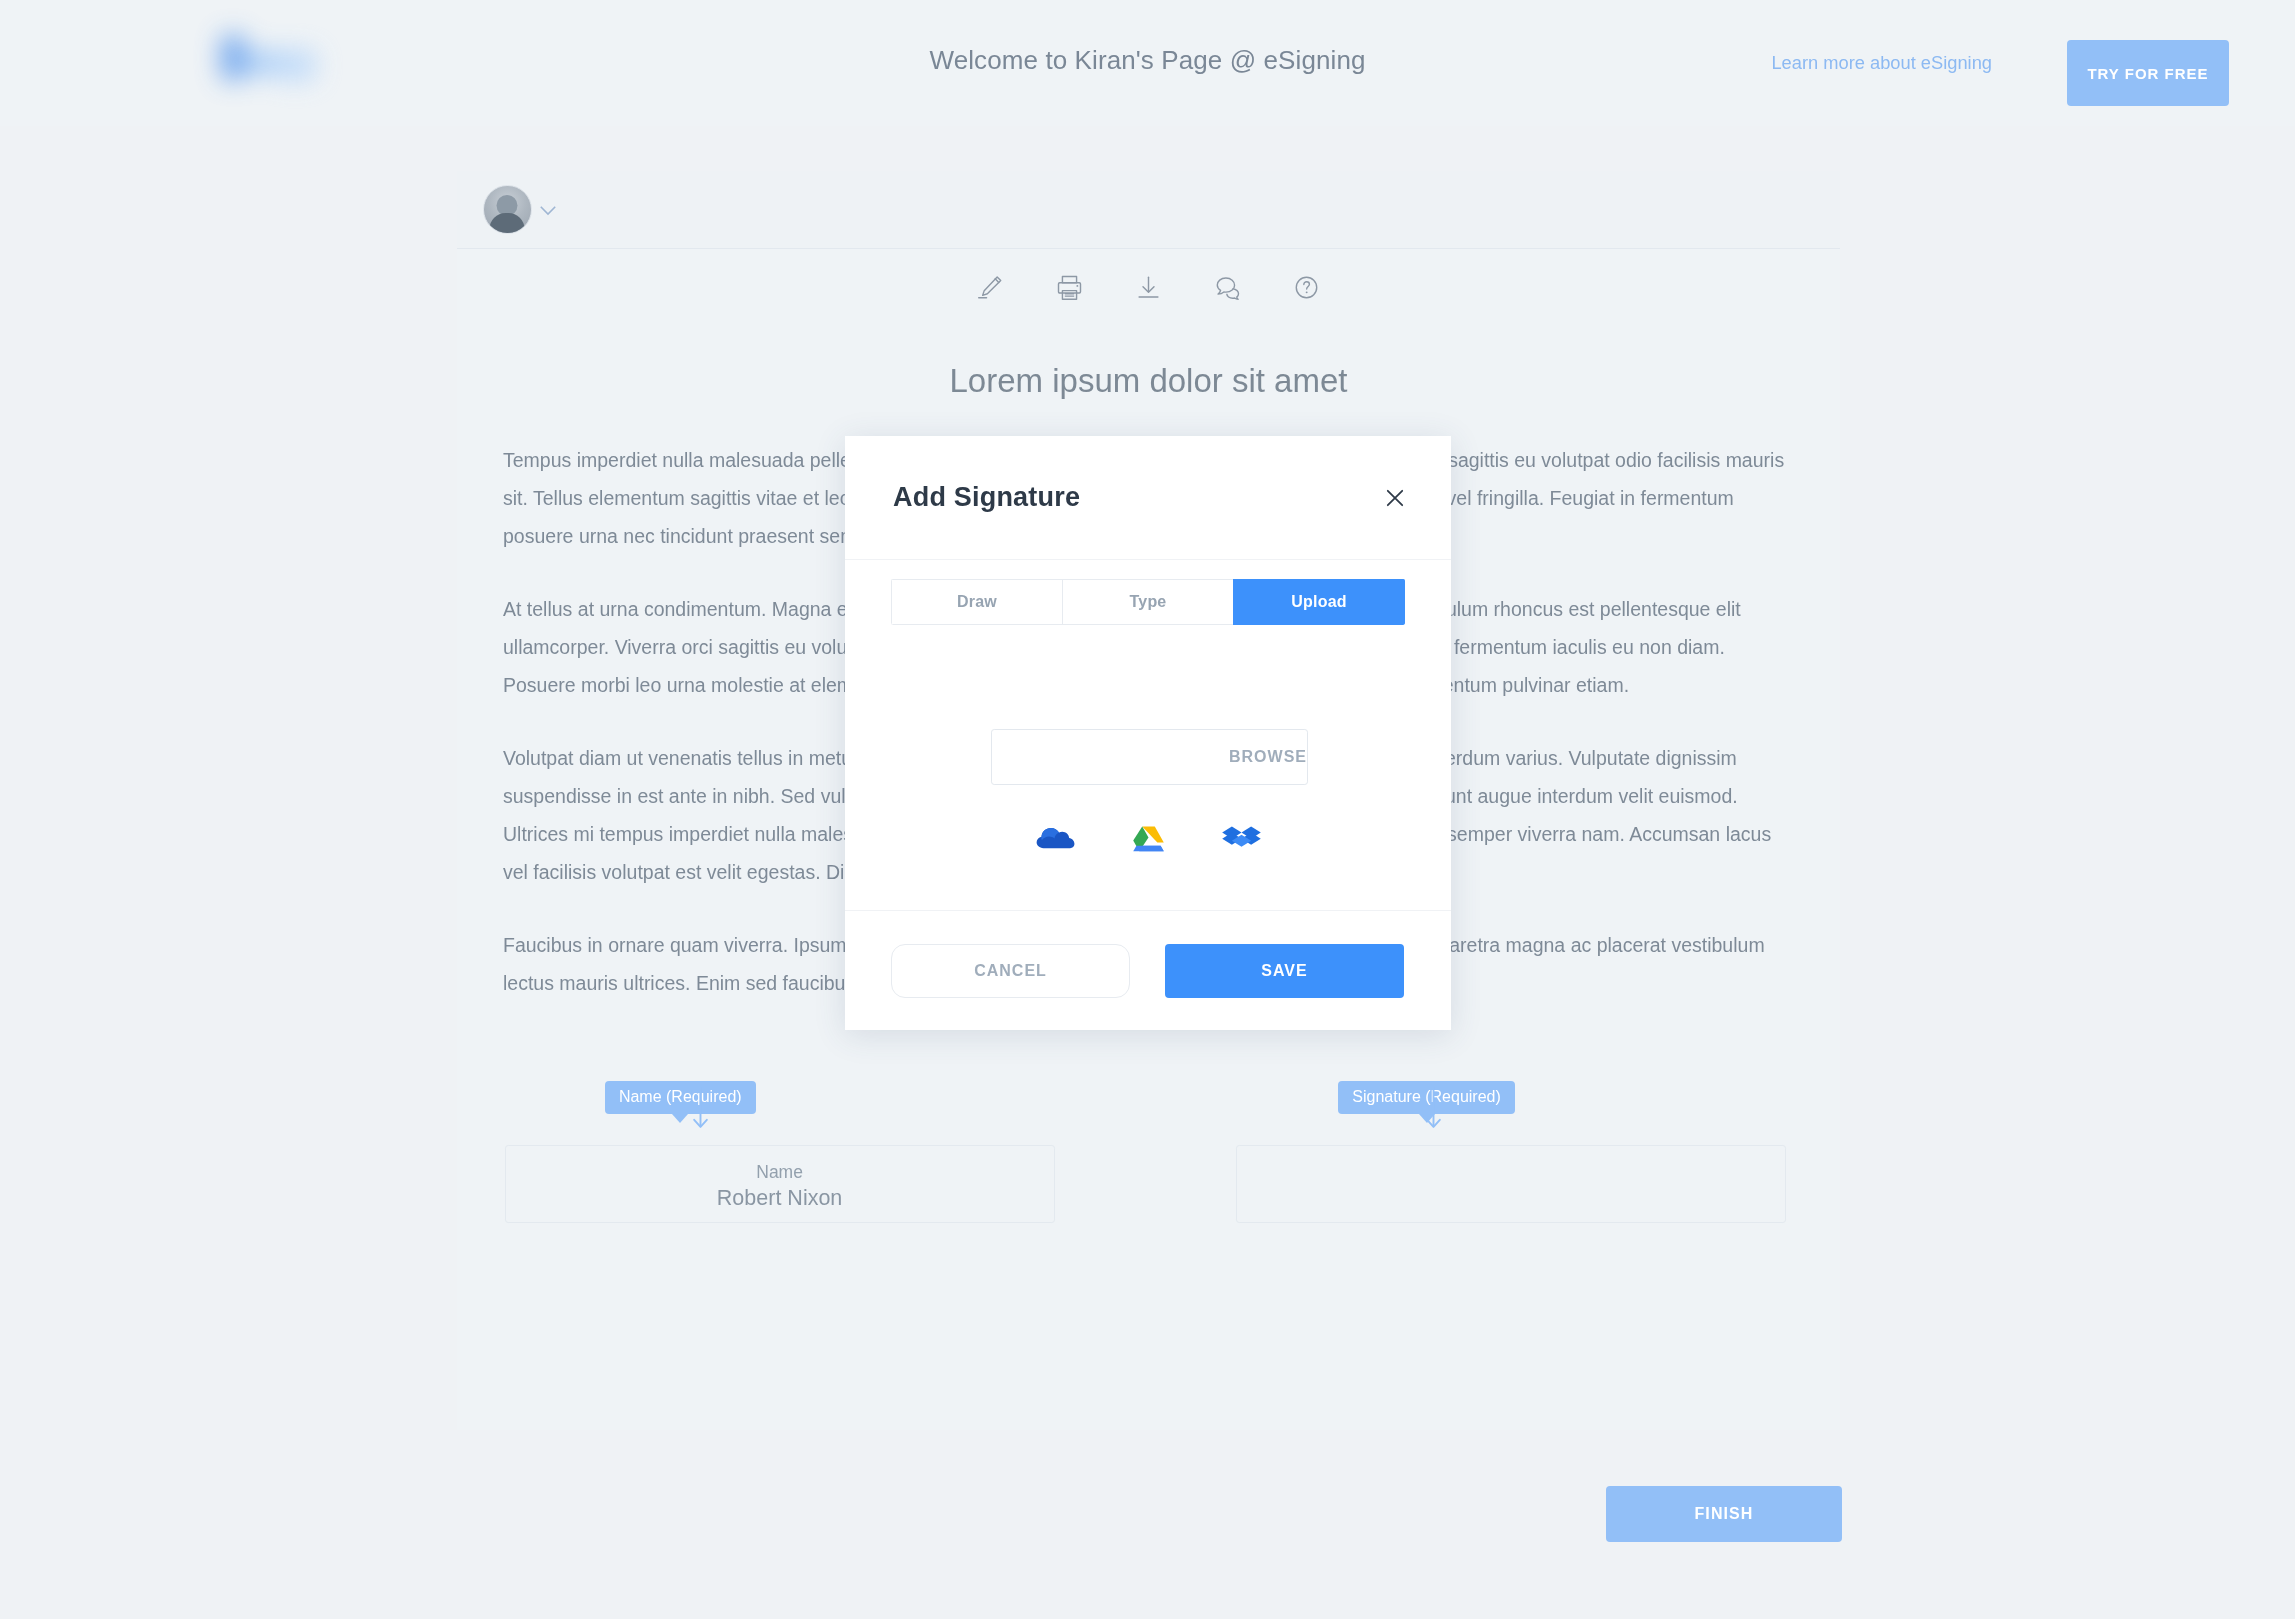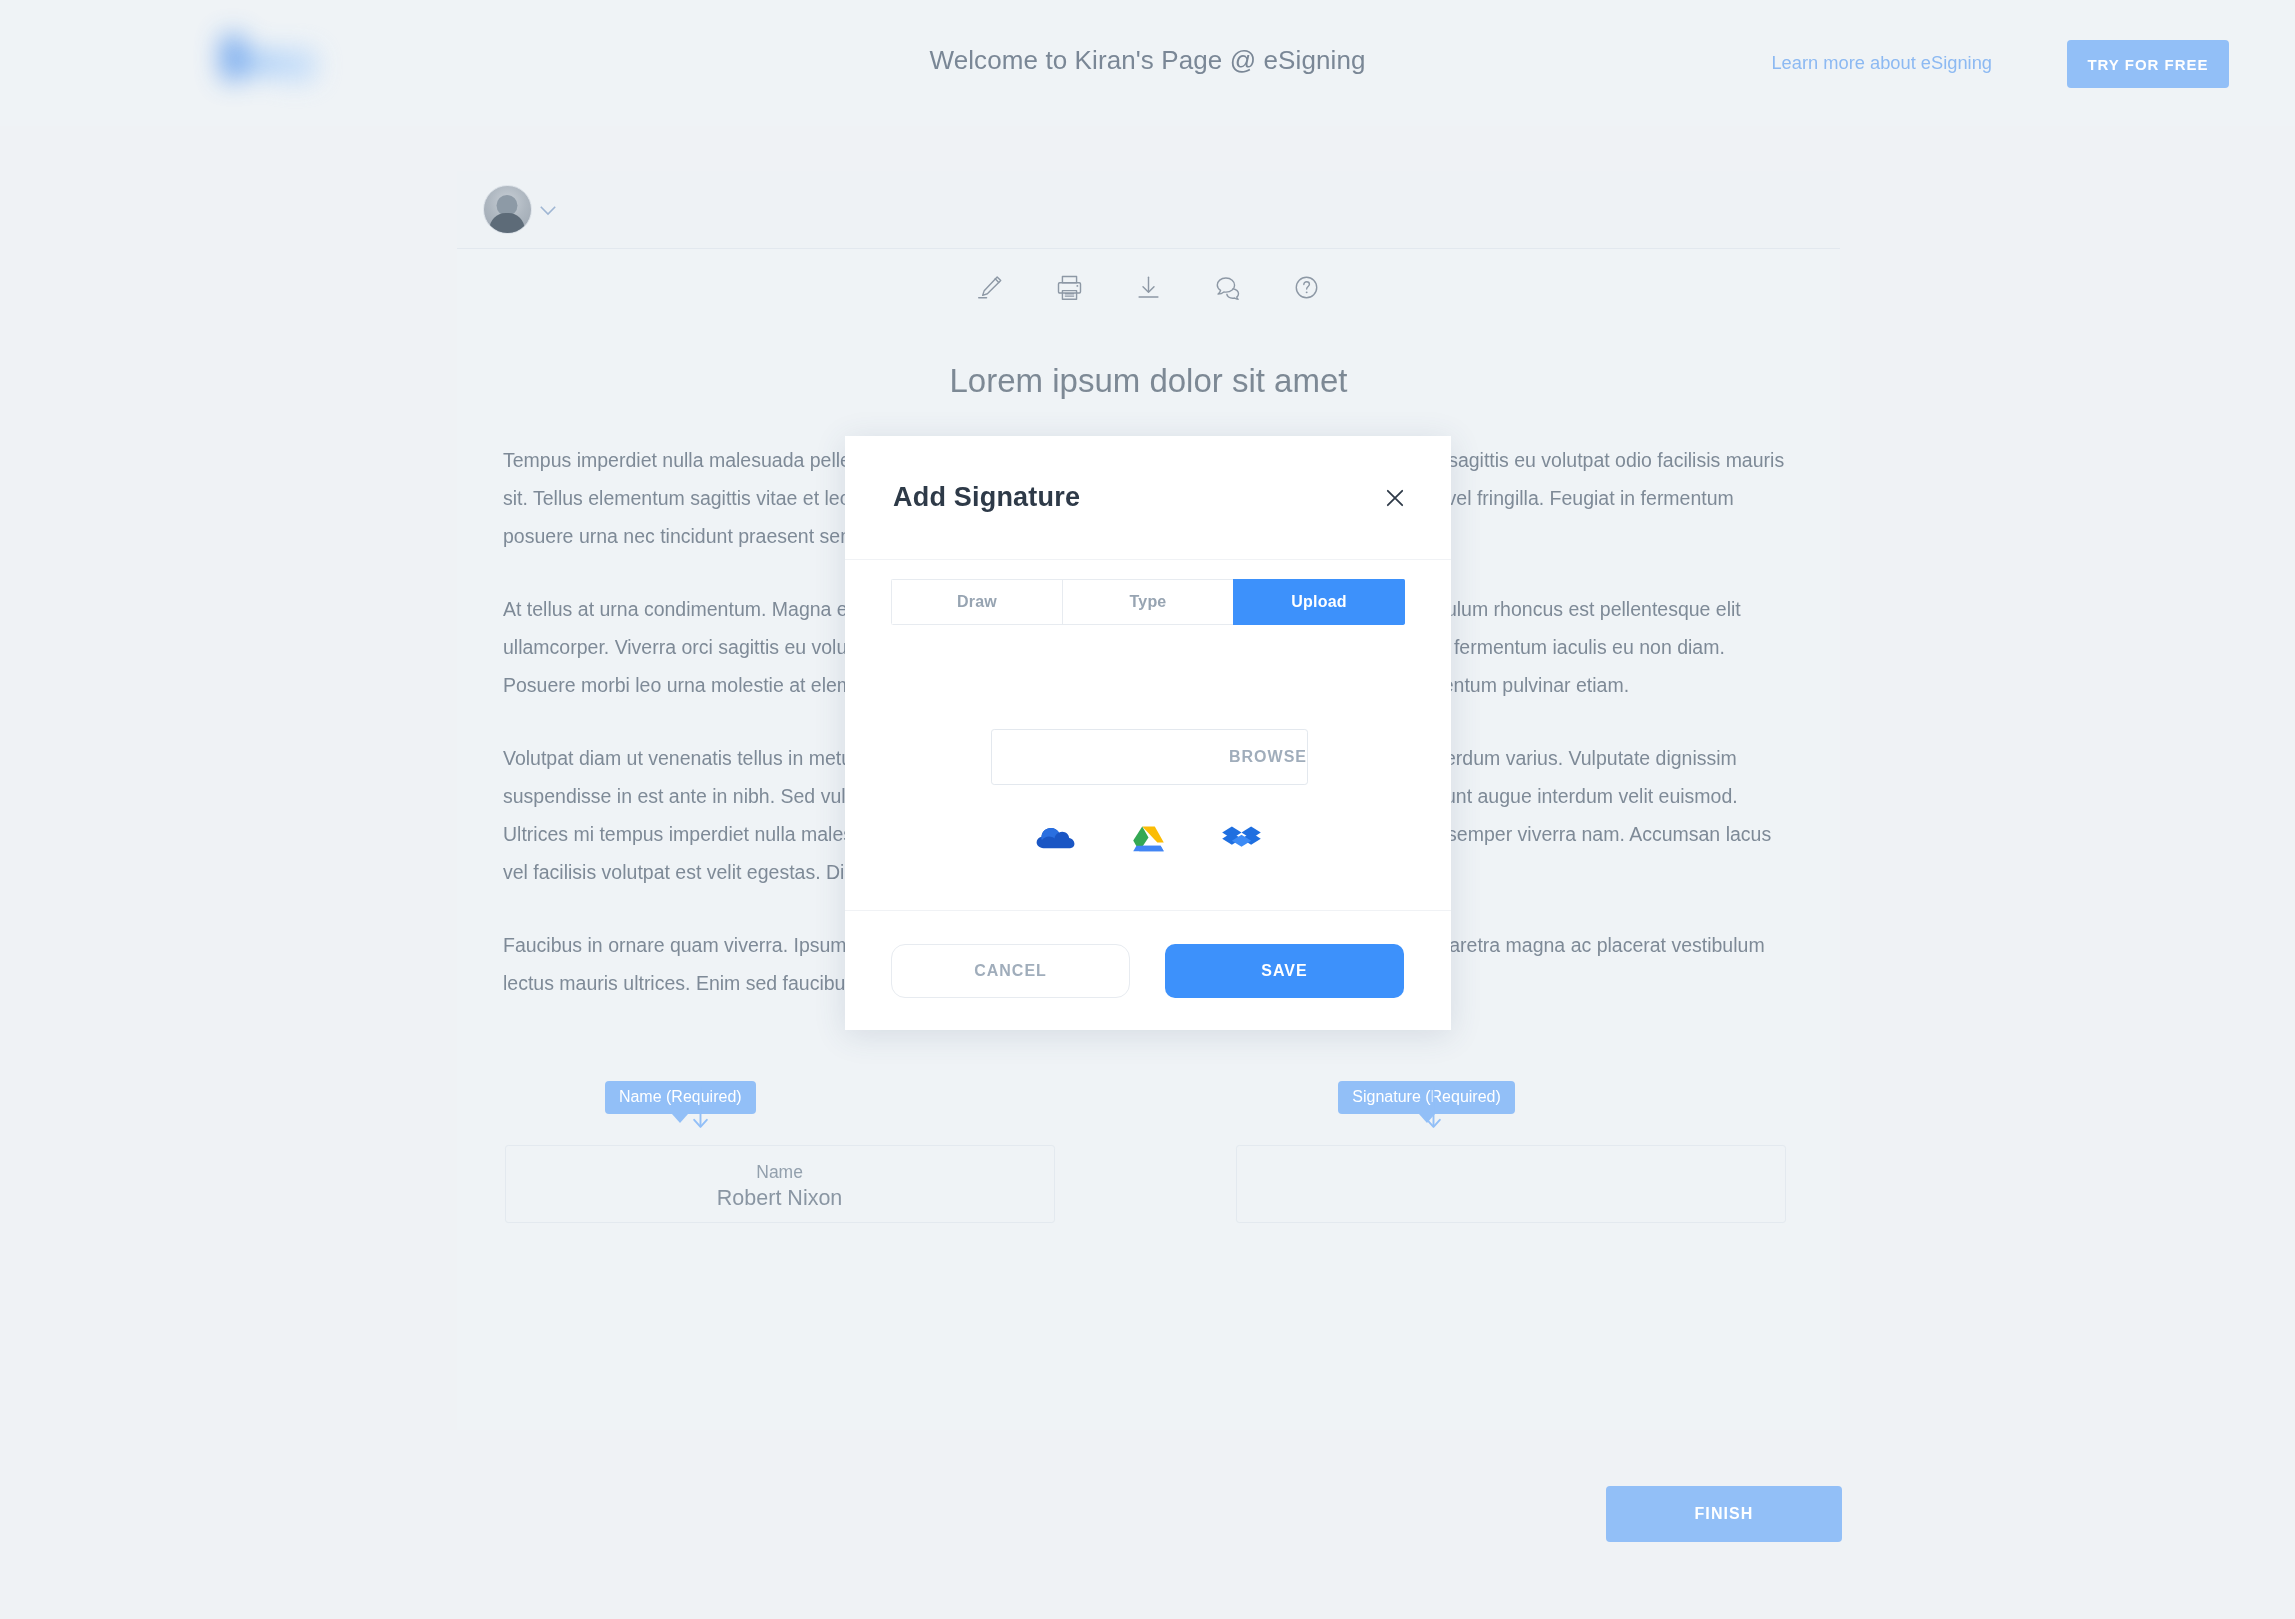--- a/index.html
+++ b/index.html
@@ -62,21 +62,21 @@
     font-size: 18.3px;
     color: #8cb9f2;
     text-decoration: none;
     white-space: nowrap;
   }
   .try-btn {
     position: absolute;
     right: 66px;
     top: 40px;
     width: 162px;
-    height: 48px;
+    height: 66px;
     background: #92bff7;
     color: #ffffff;
     border: none;
     border-radius: 4px;
     font-size: 15px;
     font-weight: bold;
     letter-spacing: 1px;
     cursor: pointer;
     font-family: "Liberation Sans", sans-serif;
   }
@@ -386,21 +386,21 @@
     font-weight: bold;
     letter-spacing: 1px;
     cursor: pointer;
     font-family: "Liberation Sans", sans-serif;
   }
   .btn-save {
     width: 239px;
     height: 54px;
     background: #3d91fb;
     border: none;
-    border-radius: 10px;
+    border-radius: 4px;
     color: #ffffff;
     font-size: 16px;
     font-weight: bold;
     letter-spacing: 1px;
     cursor: pointer;
     font-family: "Liberation Sans", sans-serif;
   }
 </style>
 </head>
 <body>

